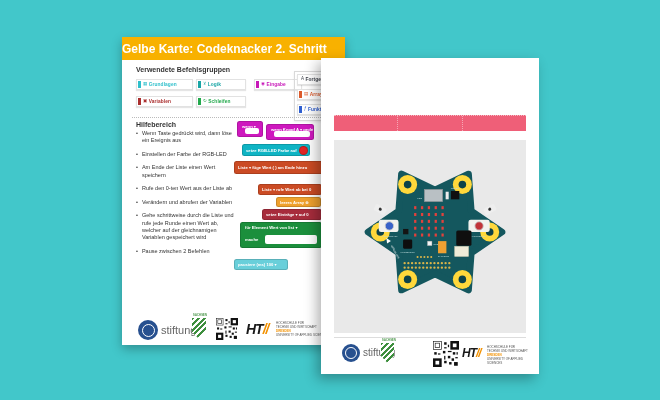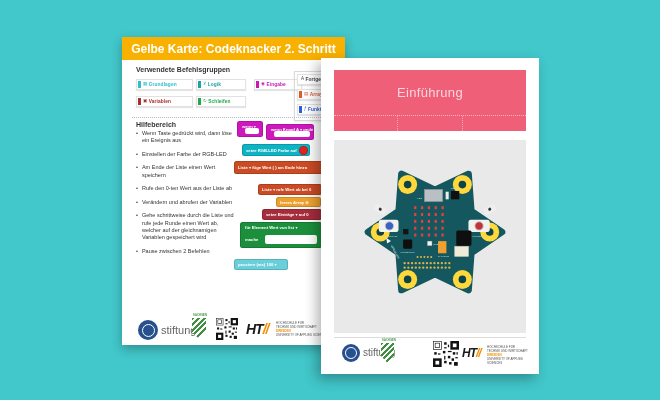--- a/index.html
+++ b/index.html
@@ -3,21 +3,21 @@
 <meta charset="utf-8">
 <style>
   html,body{margin:0;padding:0;}
   body{width:660px;height:400px;overflow:hidden;background:#42C7CA;position:relative;
        font-family:"Liberation Sans","DejaVu Sans",sans-serif;}
   .card{position:absolute;background:#fff;}
   
   #left-card{left:122px;top:37px;width:223px;height:308px;z-index:1;
              box-shadow:0 4px 10px rgba(0,0,0,.28);}
   #left-header{position:absolute;left:0;top:0;width:223px;height:23px;background:#F8B100;
-               color:#fff;font-weight:bold;font-size:12px;text-align:center;line-height:24px;}
+               color:#fff;font-weight:bold;font-size:12px;text-align:left;line-height:24px;}
   .h-small{position:absolute;font-size:7px;font-weight:bold;color:#333;}
   .badge{position:absolute;height:11px;background:#fff;border:1px solid #E2E2E2;
          box-shadow:0 1px 1px rgba(0,0,0,.10);display:flex;align-items:center;box-sizing:border-box;}
   .badge .bar{width:3px;height:7px;margin:0 2px 0 1px;}
   .badge .bicon{font-size:4.5px;line-height:1;margin-right:1.5px;}
   .badge .blabel{font-size:4.8px;font-weight:bold;letter-spacing:.1px;}
   .c-grund{color:#2EBFCB}.bg-grund{background:#2EBFCB}
   .c-logik{color:#18A5A5}.bg-logik{background:#18A5A5}
   .c-eingabe{color:#C718B8}.bg-eingabe{background:#C718B8}
   .c-var{color:#AA2F2F}.bg-var{background:#AA2F2F}
@@ -244,21 +244,20 @@
   </div>
   <div class="htw-text" style="left:154px;top:285px">
     <div>HOCHSCHULE FÜR</div>
     <div>TECHNIK UND WIRTSCHAFT</div>
     <div class="or">DRESDEN</div>
     <div>UNIVERSITY OF APPLIED SCIENCES</div>
   </div>
 </div>
 
 <div class="card" id="right-card">
-  <div id="right-header">Einführung</div>
   <div id="right-cells">
     <div class="cell"></div>
     <div class="cell"></div>
     <div class="cell"></div>
   </div>
 
   <div id="board-panel">
     <svg width="152" height="152" viewBox="0 0 200 200" style="position:absolute;left:25px;top:16px">
 
       <polygon points="188,100 147.6,72.5 144,23.8 100,45 56,23.8 52.4,72.5 12,100 52.4,127.5 56,176.2 100,155 144,176.2 147.6,127.5" fill="#14575E" stroke="#14575E" stroke-width="9" stroke-linejoin="round"></polygon>

